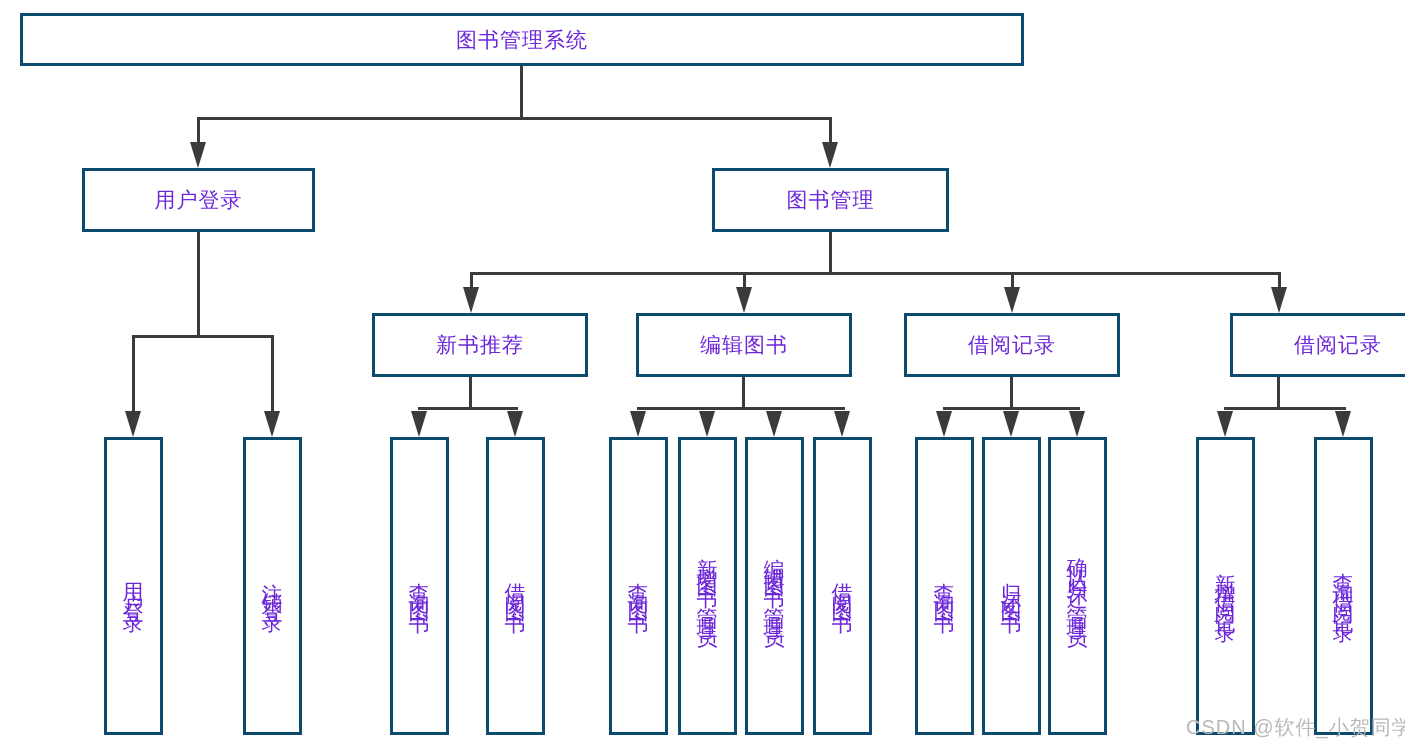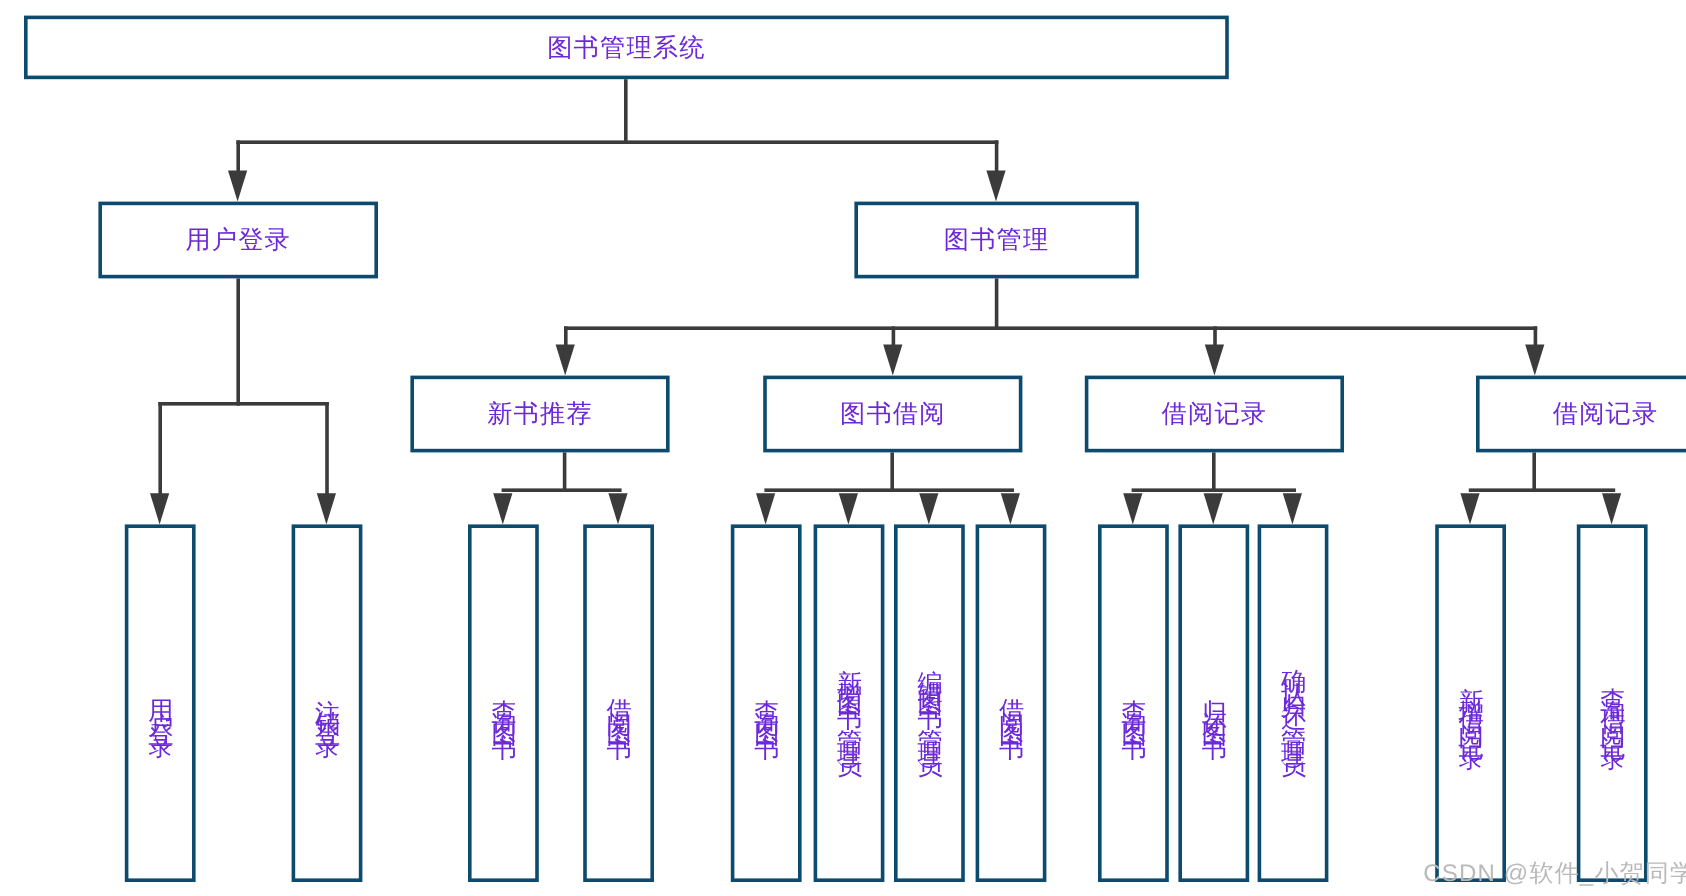--- a/index.html
+++ b/index.html
@@ -86,25 +86,25 @@
   <div class="hline" style="left:470px;top:272px;width:811px"></div>
   <div class="vline" style="left:470px;top:272px;height:20px"></div>
   <div class="arrow" style="left:463px;top:287px"></div>
   <div class="vline" style="left:743px;top:272px;height:20px"></div>
   <div class="arrow" style="left:736px;top:287px"></div>
   <div class="vline" style="left:1011px;top:272px;height:20px"></div>
   <div class="arrow" style="left:1004px;top:287px"></div>
   <div class="vline" style="left:1278px;top:272px;height:20px"></div>
   <div class="arrow" style="left:1271px;top:287px"></div>
 
-  <div class="node" style="left:342px;top:313px;width:216px;height:64px">
+  <div class="node" style="left:372px;top:313px;width:216px;height:64px">
     <span>新书推荐</span>
   </div>
   <div class="node" style="left:636px;top:313px;width:216px;height:64px">
-    <span>图书借阅</span>
+    <span>编辑图书</span>
   </div>
   <div class="node" style="left:904px;top:313px;width:216px;height:64px">
     <span>借阅记录</span>
   </div>
   <div class="node" style="left:1230px;top:313px;width:216px;height:64px">
     <span>借阅记录</span>
   </div>
 
   <div class="vline" style="left:469px;top:377px;height:33px"></div>
   <div class="hline" style="left:418px;top:407px;width:100px"></div>

